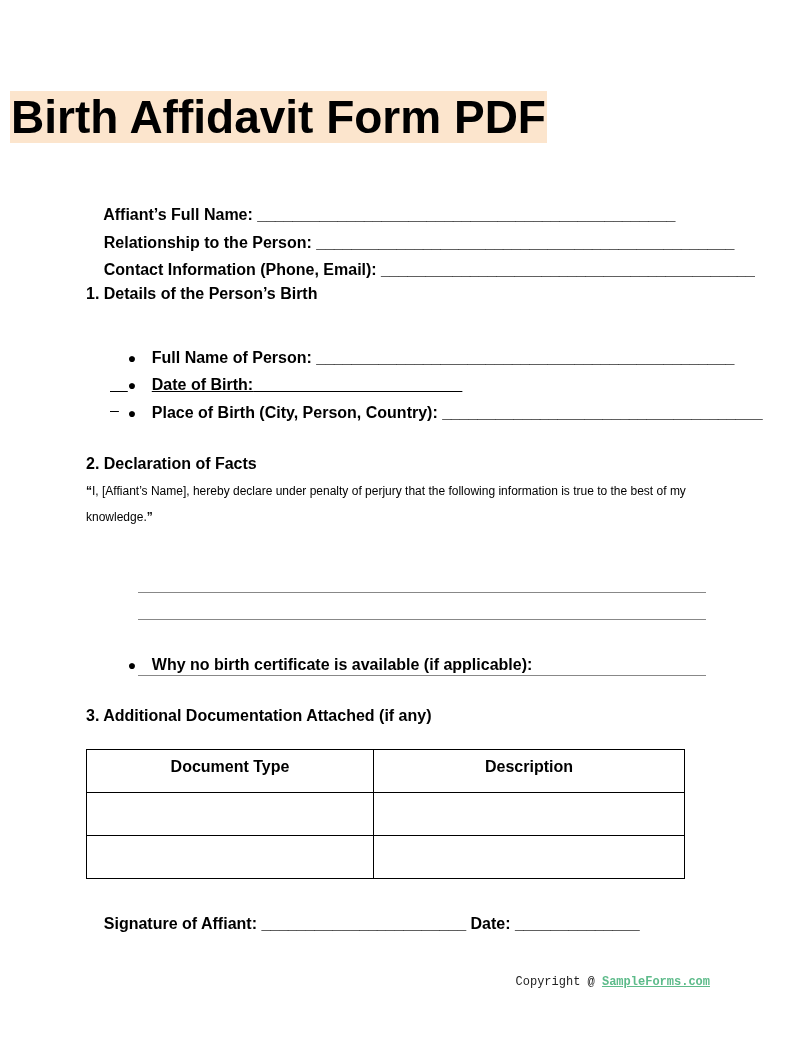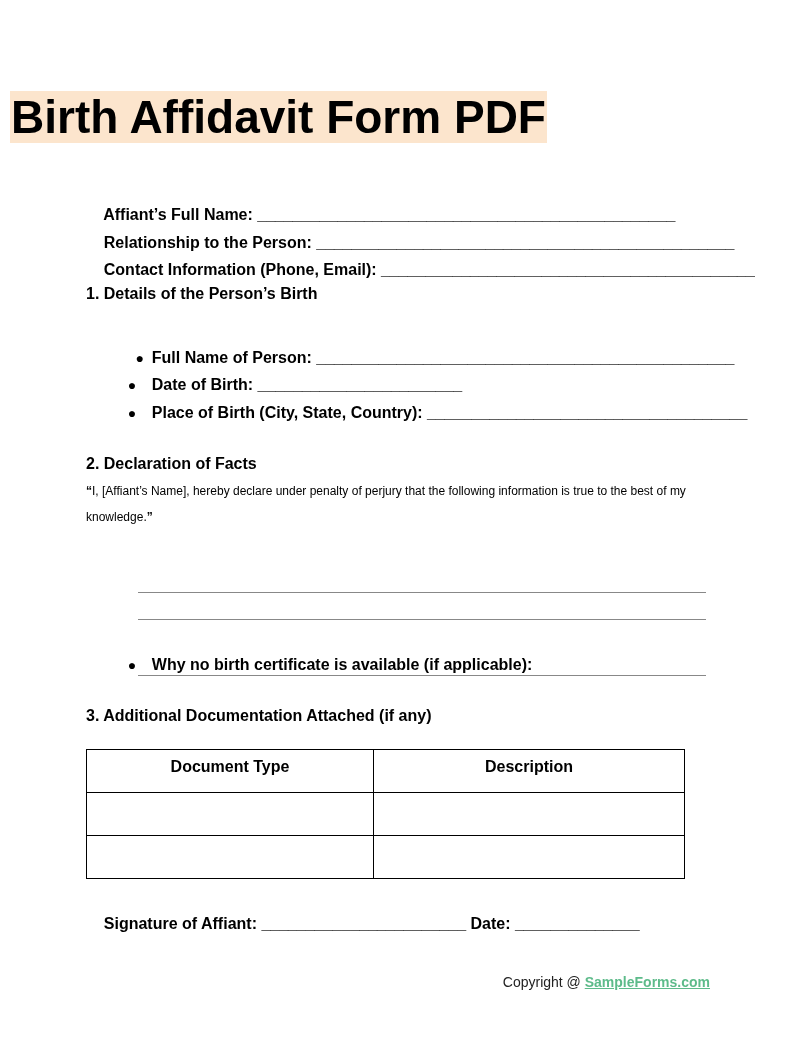--- a/index.html
+++ b/index.html
@@ -93,22 +93,22 @@
       font-weight: bold;
       padding-top: 8px;
       height: 34px;
       text-align: center;
     }
     table.docs th.c1, table.docs td.c1 { width: 274px; }
     .copyright {
       position: absolute;
       top: 972px;
       right: 84px;
-      font-family: Liberation Sans, sans-serif;
-      font-size: 14px;
+      font-family: Liberation Mono, monospace;
+      font-size: 12px;
       line-height: 20px;
       color: #222222;
     }
     .copyright a {
       color: #5dbb8a;
       font-weight: bold;
       text-decoration: underline;
     }
   </style>
 </head>
@@ -125,28 +125,28 @@
   </div>
   <div class="line" style="top:213px;">
     <span>Relationship to the Person:</span><span> _______________________________________________</span>
   </div>
   <div class="line" style="top:240px;">
     <span>Contact Information (Phone, Email):</span><span> __________________________________________</span>
   </div>
 
   <div class="line" style="top:284px;">1. Details of the Person’s Birth</div>
 
-  <div class="bullet-line" style="top:328px;text-align:center;">
+  <div class="bullet-line" style="top:328px;">
     <span class="bullet-dot">●</span><span>Full Name of Person:</span><span> _______________________________________________</span>
   </div>
-  <div class="bullet-line" style="top:355px;">
+  <div class="bullet-line" style="top:355px;text-decoration:underline;">
     <span class="bullet-dot">●</span><span>Date of Birth:</span><span> _______________________</span>
   </div>
   <div class="bullet-line" style="top:383px;">
-    <span class="bullet-dot">●</span><span>Place of Birth (City, State, Country):</span><span> ____________________________________</span>
+    <span class="bullet-dot">●</span><span>Place of Birth (City, Person, Country):</span><span> ____________________________________</span>
   </div>
 
   <div class="line" style="top:454px;">2. Declaration of Facts</div>
 
   <div class="para" style="top:478px;">
     <span class="q">“</span><span>I, [Affiant’s Name], hereby declare under penalty of perjury that the following information is true to the best of my knowledge.</span><span class="q">”</span>
   </div>
 
   <div class="rule" style="top:592px;"></div>
   <div class="rule" style="top:619px;"></div>

